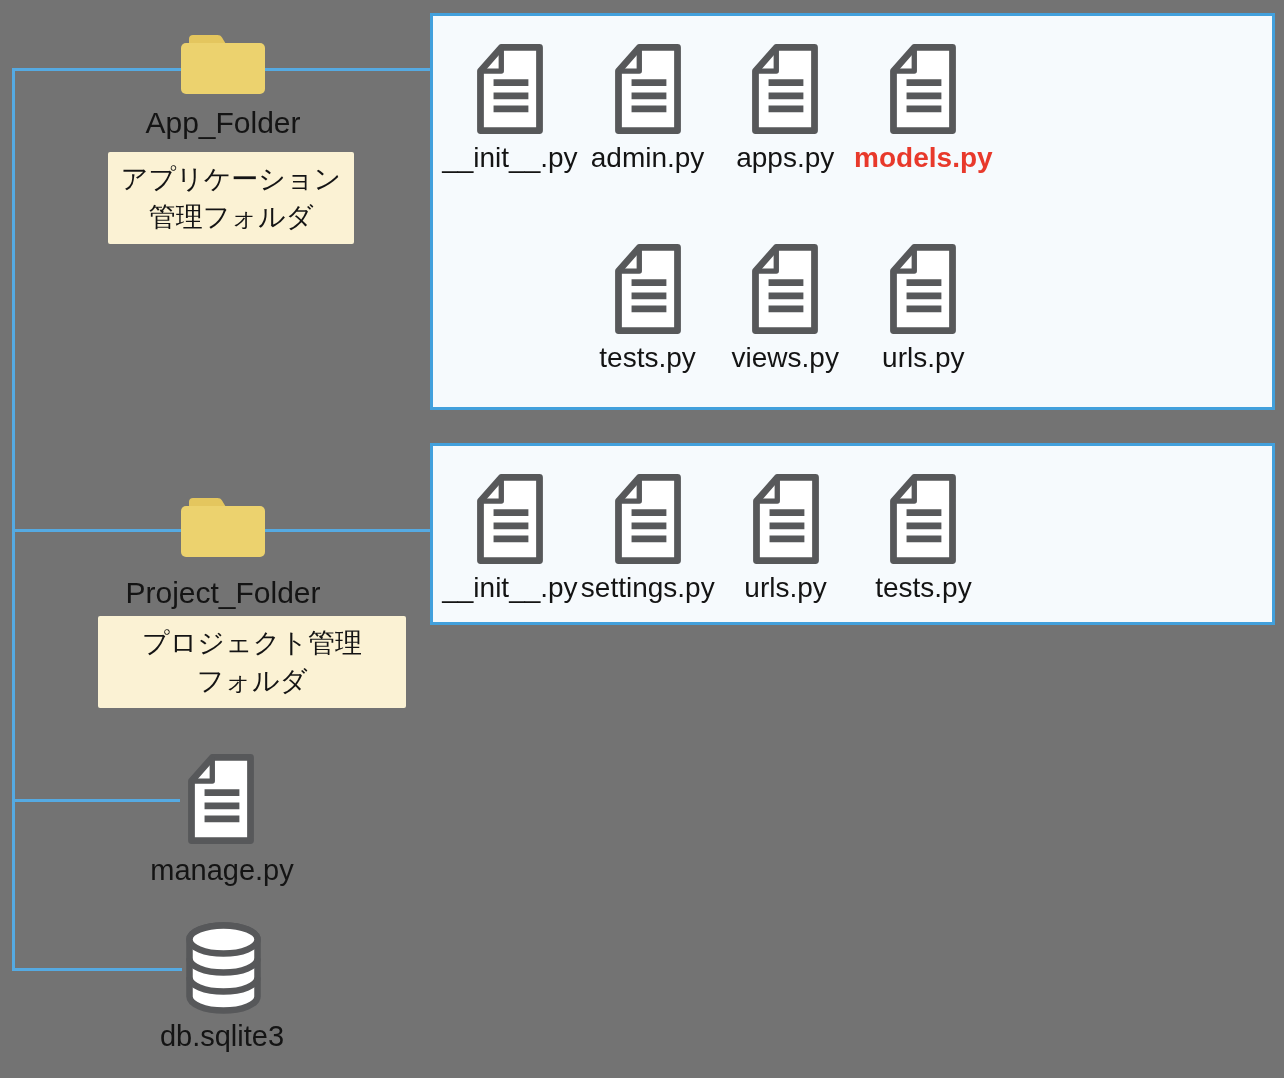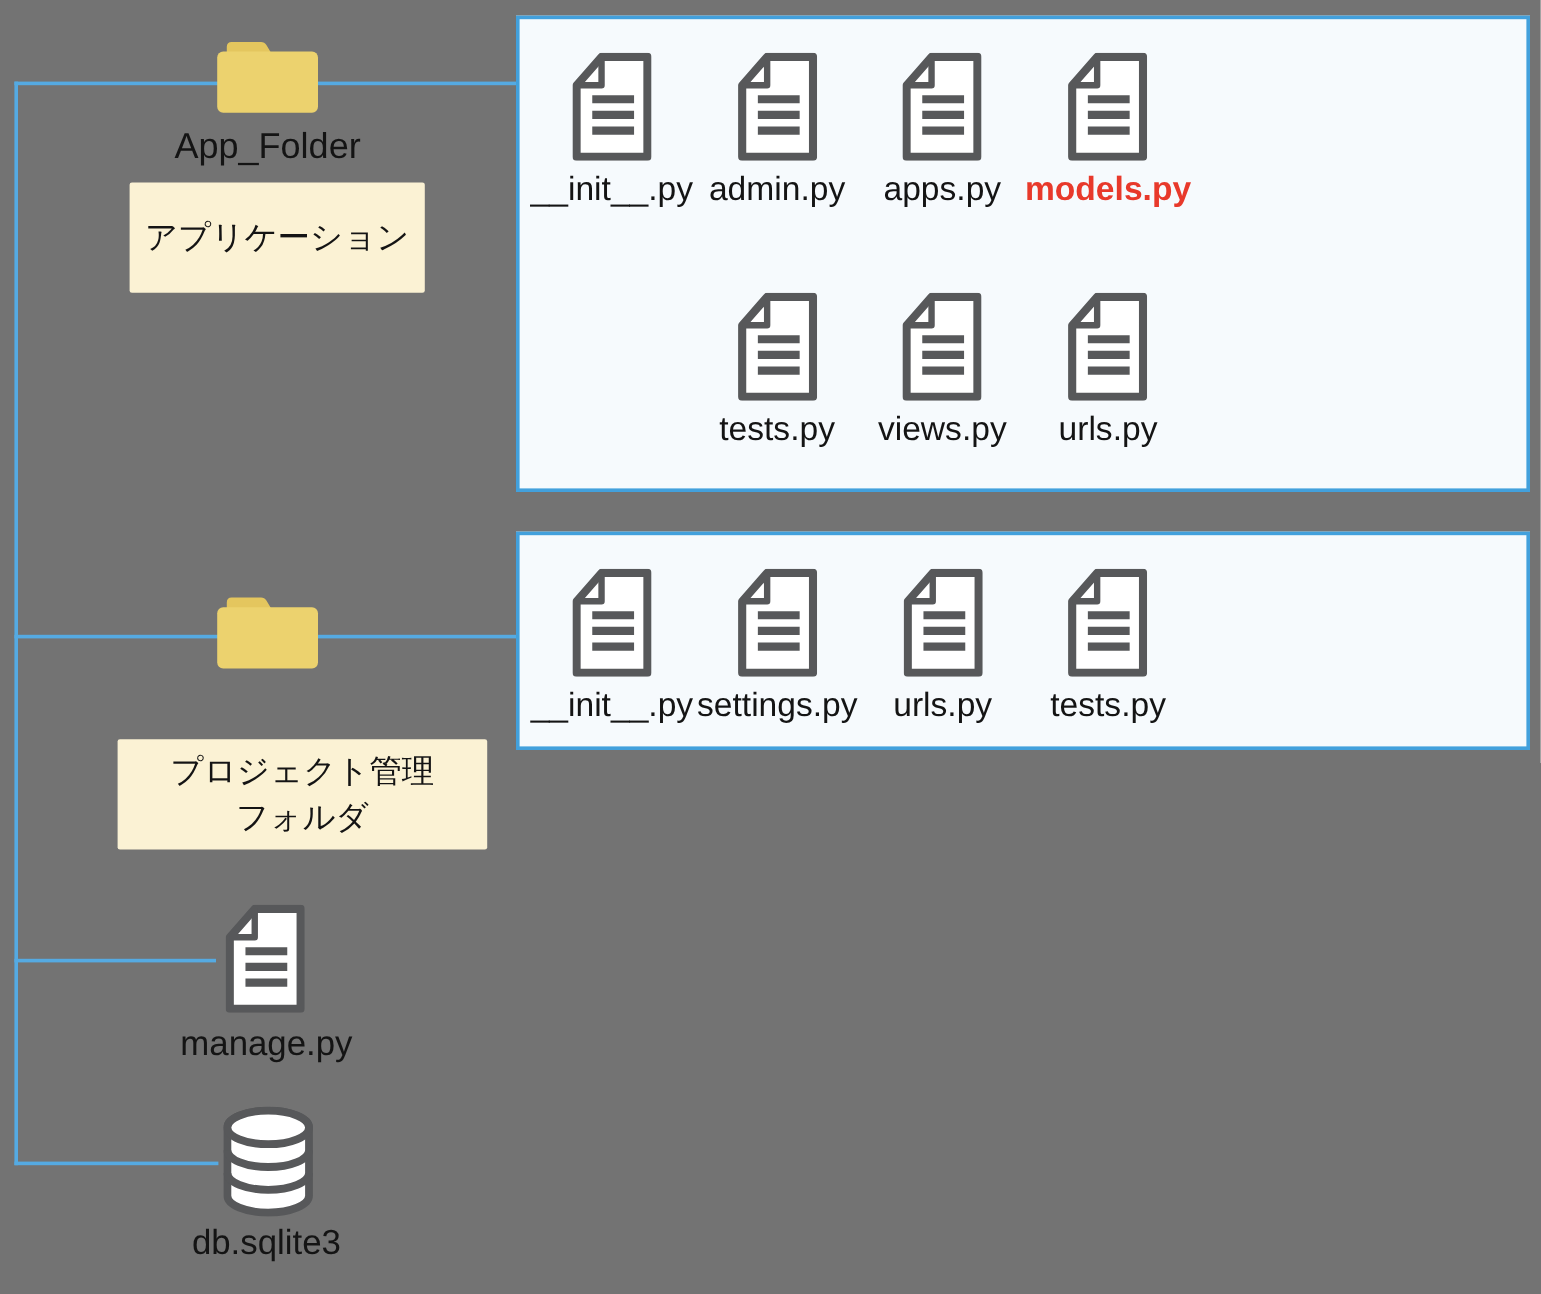--- a/index.html
+++ b/index.html
@@ -122,20 +122,21 @@
   <div class="line line-project"></div>
   <div class="line line-manage"></div>
   <div class="line line-db"></div>
 
   <svg class="folder-icon abs app-folder-icon" viewBox="0 0 88 63">
       <use href="#folder"></use>
     </svg>
   <div class="node-label app-folder-label">App_Folder</div>
   <div class="badge app-badge">
     <span>アプリケーション</span>
+    <span>管理フォルダ</span>
   </div>
 
   <div class="filebox box-app">
     <div class="filebox-grid">
 
       <div class="file-item">
         <svg class="doc-icon" viewBox="0 0 68 93">
             <use href="#doc"></use>
           </svg>
         <span class="file-label">__init__.py</span>
@@ -177,20 +178,21 @@
           </svg>
         <span class="file-label">urls.py</span>
       </div>
 
     </div>
   </div>
 
   <svg class="folder-icon abs project-folder-icon" viewBox="0 0 88 63">
       <use href="#folder"></use>
     </svg>
+  <div class="node-label project-folder-label">Project_Folder</div>
   <div class="badge project-badge">
     <span>プロジェクト管理</span>
     <span>フォルダ</span>
   </div>
 
   <div class="filebox box-project">
     <div class="filebox-grid">
 
       <div class="file-item">
         <svg class="doc-icon" viewBox="0 0 68 93">

